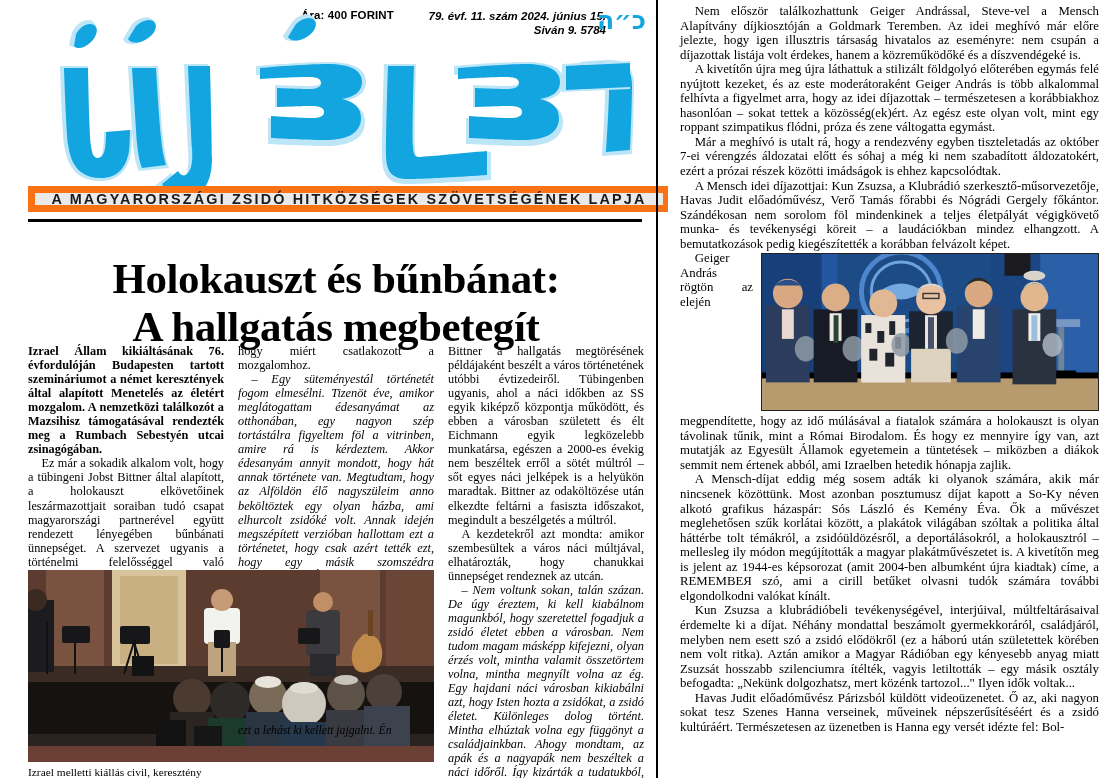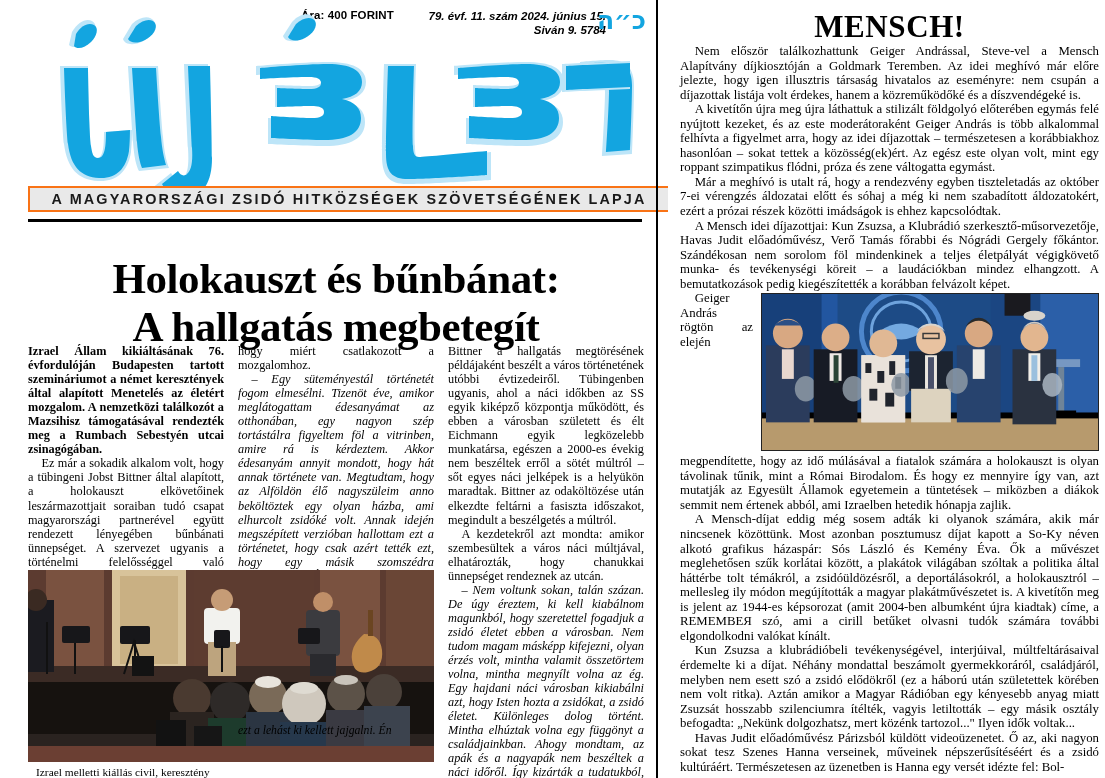--- a/index.html
+++ b/index.html
@@ -70,21 +70,21 @@
     top: 8px; left: 24px;
     width: 610px; height: 178px;
   }
   #logo svg { display:block; width: 100%; height: 100%; }
 
   
   #subtitle-bar {
     position: absolute;
     top: 186px; left: 28px;
     width: 642px; height: 26px;
-    border: 2px solid #f97316;
+    border: 7px solid #f97316;
     background: #e9e9e9;
     display: flex; align-items: center; justify-content: center;
   }
   #subtitle-bar span {
     font-family: "Liberation Sans", sans-serif;
     font-weight: bold;
     font-size: 14.4px;
     letter-spacing: 2.15px;
     color: #1a1a1a;
     white-space: nowrap;
@@ -144,21 +144,20 @@
   }
   #photo-main .ph { width:100%; height:100%; display:block; }
 
   #photo-caption {
     position: absolute;
     left: 28px; top: 766px;
     width: 196px;
     font-size: 11.4px;
     line-height: 13px;
     color: #000;
-    margin-left: 8px;
   }
   #photo-caption-2 {
     position: absolute;
     left: 238px; top: 724px;
     width: 196px;
     font-size: 11.7px;
     line-height: 13px;
     font-style: italic;
     color: #000;
   }
@@ -377,21 +376,20 @@
     </div>
 
     <div id="photo-caption">Izrael melletti kiállás civil, keresztény</div>
     <div id="photo-caption-2">ezt a lehást ki kellett jajgalni. Én</div>
 
   </div>
 
   <div id="vdivide"></div>
 
   <div id="right-section">
-    <h2 id="mensch-title">MENSCH!</h2>
 
     <div id="right-body">
       <p>Nem először találkozhattunk Geiger Andrással, Steve-vel a Mensch Alapítvány díjkiosztóján a Goldmark Teremben. Az idei meghívó már előre jelezte, hogy igen illusztris társaság hivatalos az eseményre: nem csupán a díjazottak listája volt érdekes, hanem a közreműködőké és a díszvendégeké is.</p>
       <p>A kivetítőn újra meg újra láthattuk a stilizált földgolyó előterében egymás felé nyújtott kezeket, és az este moderátoraként Geiger András is több alkalommal felhívta a figyelmet arra, hogy az idei díjazottak – természetesen a korábbiakhoz hasonlóan – sokat tettek a közösség(ek)ért. Az egész este olyan volt, mint egy roppant szimpatikus flódni, próza és zene váltogatta egymást.</p>
       <p>Már a meghívó is utalt rá, hogy a rendezvény egyben tiszteletadás az október 7-ei vérengzés áldozatai előtt és sóhaj a még ki nem szabadított áldozatokért, ezért a prózai részek közötti imádságok is ehhez kapcsolódtak.</p>
       <p>A Mensch idei díjazottjai: Kun Zsuzsa, a Klubrádió szerkesztő-műsorvezetője, Havas Judit előadóművész, Verő Tamás főrabbi és Nógrádi Gergely főkántor. Szándékosan nem sorolom föl mindenkinek a teljes életpályát végigkövető munka- és tevékenységi köreit – a laudációkban mindez elhangzott. A bemutatkozások pedig kiegészítették a korábban felvázolt képet.</p>
 
       <div id="photo-right">
         <svg class="ph" viewBox="0 0 338 158" preserveAspectRatio="none" xmlns="http://www.w3.org/2000/svg" aria-hidden="true">
 

